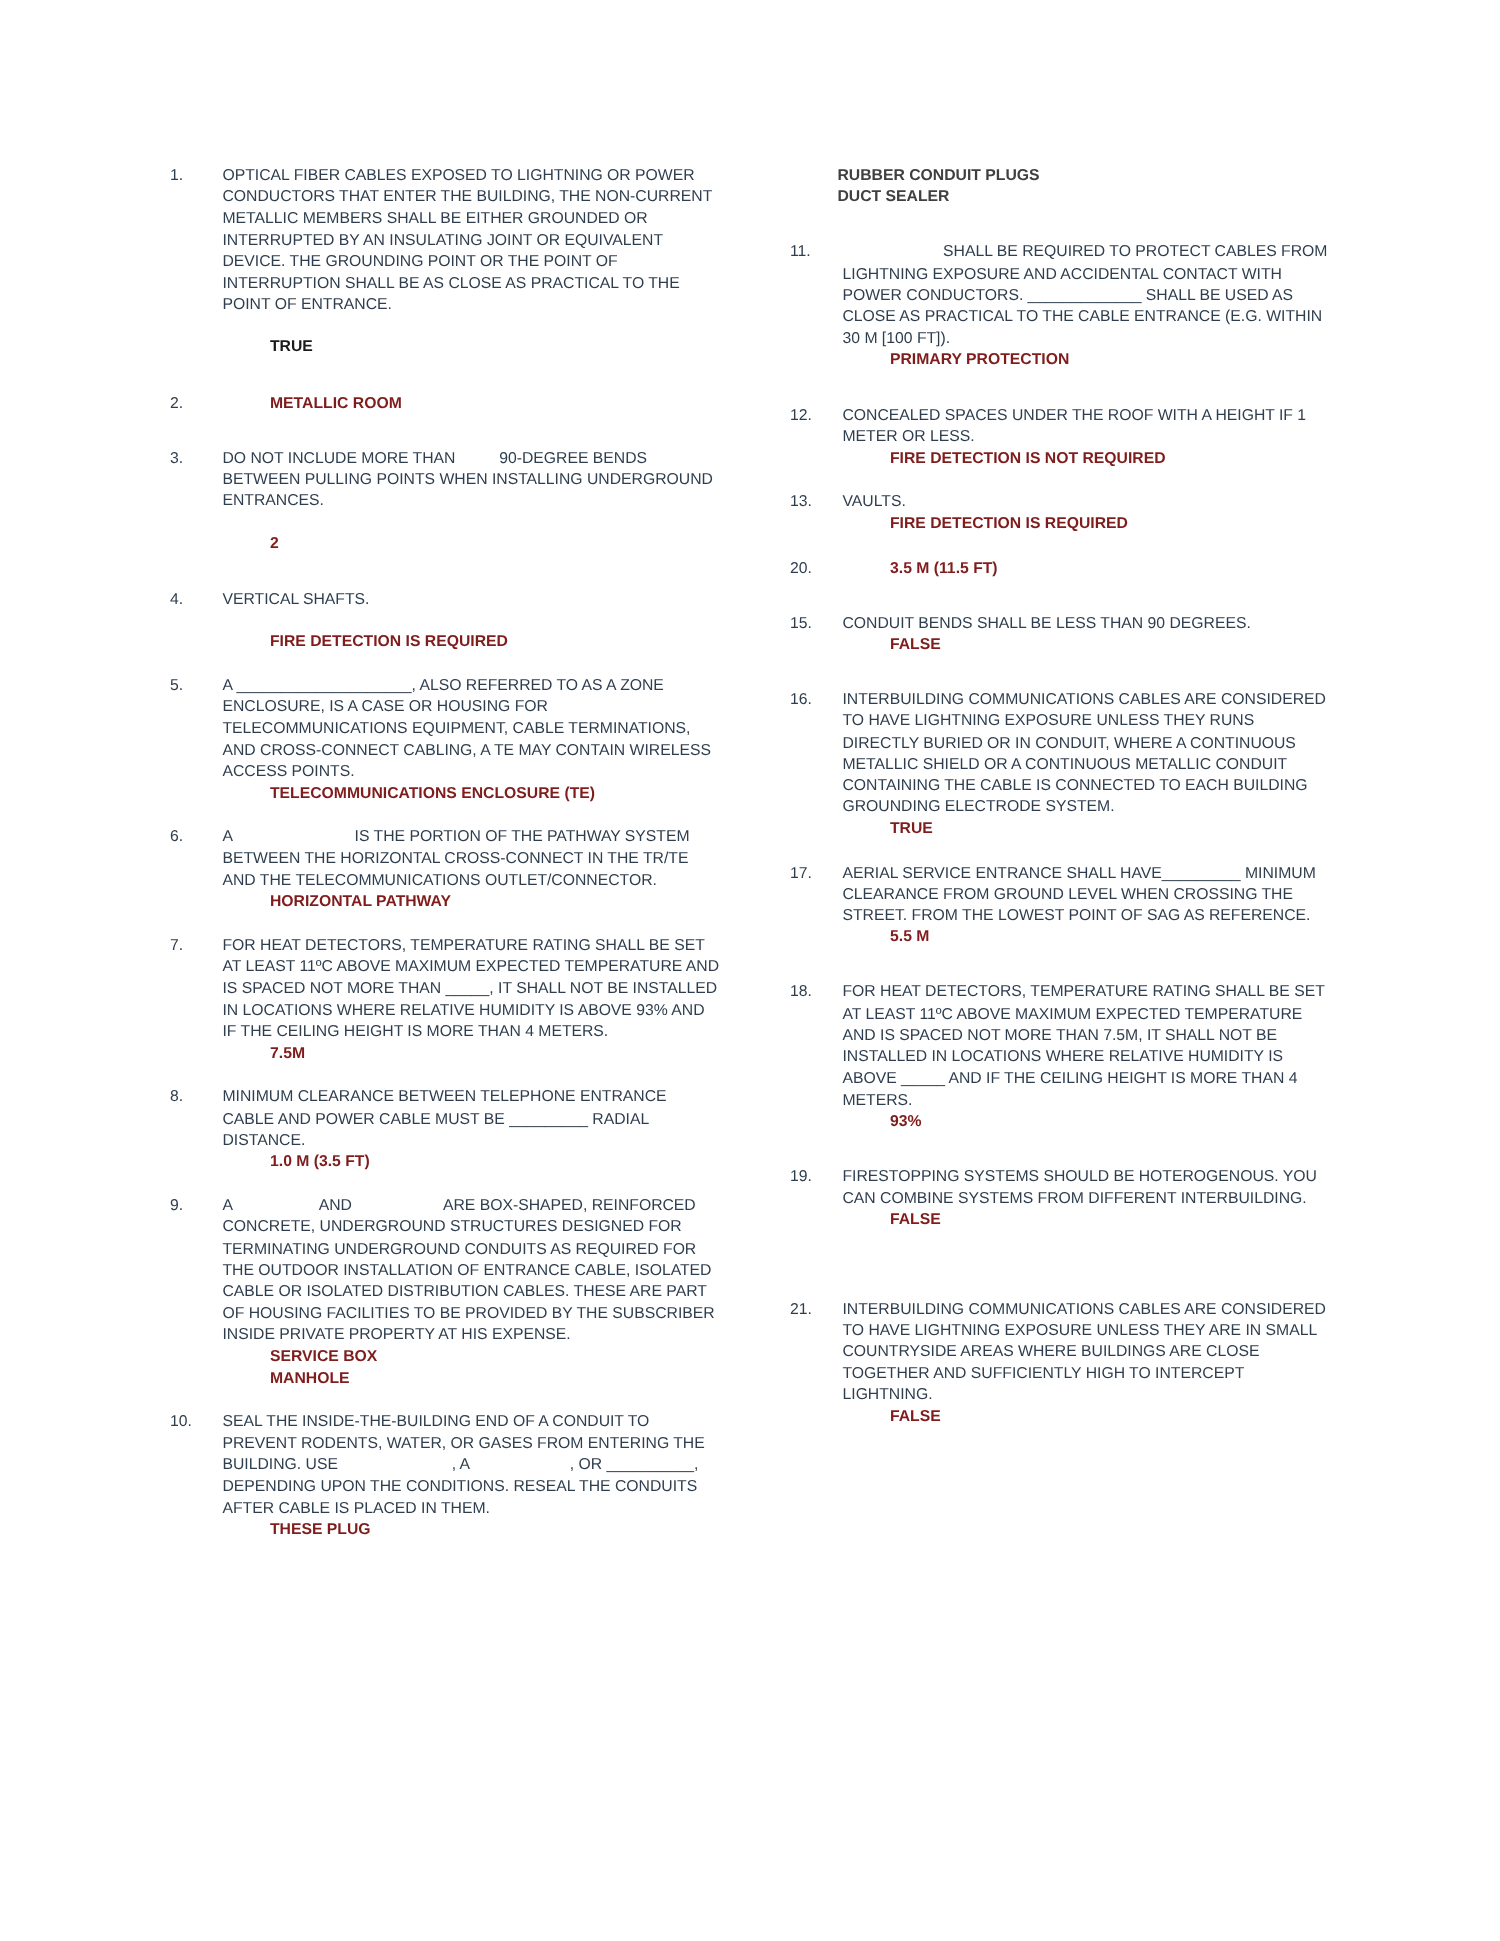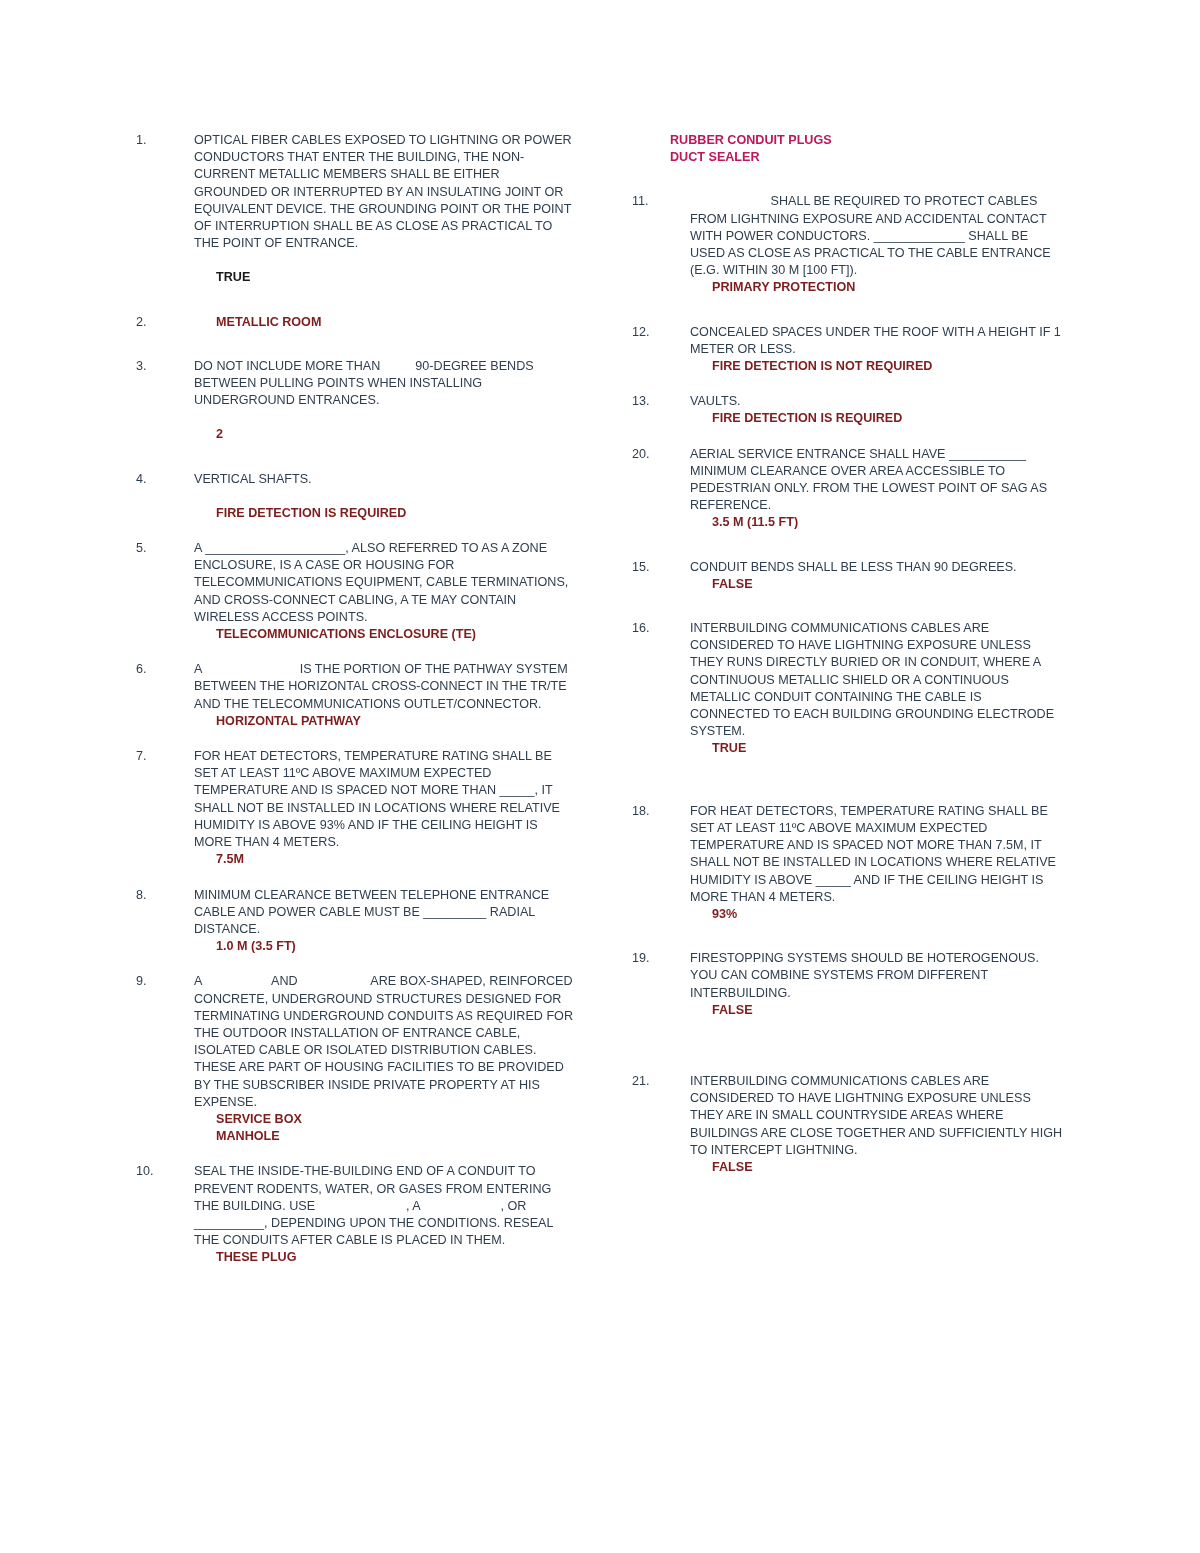--- a/index.html
+++ b/index.html
@@ -36,39 +36,38 @@
     width: 42px;
     flex: 0 0 42px;
     text-align: left;
   }
   .qbody {
     flex: 1 1 auto;
   }
   .qtext {
     white-space: pre-wrap;
     word-break: normal;
-    margin-left: 16px;
   }
   .answer {
     font-weight: bold;
     padding-left: 38px;
     white-space: pre-wrap;
   }
   .answer.dark { color: #1a1a1a; }
   .answer.blue { color: #7f1d1d; }
   .gap-md  { height: 18px; }
   .gap-lg  { height: 27px; }
 
   .lead-answers {
     font-weight: bold;
     padding-left: 38px;
     white-space: pre-wrap;
     font-size: 12.6px;
     line-height: 17.2px;
-    color: #be185d;
+    color: #404040;
   }
 </style>
 </head>
 <body>
 
 <div id="page">
 
   <div class="column" id="col-left">
       <div class="qitem">
         <div class="qnum">1.</div>
@@ -175,41 +174,47 @@
         <div class="qnum">13.</div>
         <div class="qbody">
           <div class="qtext">VAULTS.</div>
           <div class="answer blue">FIRE DETECTION IS REQUIRED</div>
         </div>
       </div>
       <div class="gap-md"></div>
       <div class="qitem">
         <div class="qnum">20.</div>
         <div class="qbody">
-          <div class="qtext">AERIAL SERVICE ENTRANCE SHALL HAVE ___________ MINIMUM CLEARANCE OVER AREA ACCESSIBLE TO PEDESTRIAN ONLY. FROM THE LOWEST POINT OF SAG AS REFERENCE.</div>
           <div class="answer blue">3.5 M (11.5 FT)</div>
         </div>
       </div>
       <div class="gap-lg"></div>
       <div class="qitem">
         <div class="qnum">15.</div>
         <div class="qbody">
           <div class="qtext">CONDUIT BENDS SHALL BE LESS THAN 90 DEGREES.</div>
           <div class="answer blue">FALSE</div>
         </div>
       </div>
       <div class="gap-lg"></div>
       <div class="qitem">
         <div class="qnum">16.</div>
         <div class="qbody">
           <div class="qtext">INTERBUILDING COMMUNICATIONS CABLES ARE CONSIDERED TO HAVE LIGHTNING EXPOSURE UNLESS THEY RUNS DIRECTLY BURIED OR IN CONDUIT, WHERE A CONTINUOUS METALLIC SHIELD OR A CONTINUOUS METALLIC CONDUIT CONTAINING THE CABLE IS CONNECTED TO EACH BUILDING GROUNDING ELECTRODE SYSTEM.</div>
           <div class="answer blue">TRUE</div>
         </div>
       </div>
       <div class="gap-md"></div>
+      <div class="qitem">
+        <div class="qnum">17.</div>
+        <div class="qbody">
+          <div class="qtext">AERIAL SERVICE ENTRANCE SHALL HAVE_________ MINIMUM CLEARANCE FROM GROUND LEVEL WHEN CROSSING THE STREET. FROM THE LOWEST POINT OF SAG AS REFERENCE.</div>
+          <div class="answer blue">5.5 M</div>
+        </div>
+      </div>
       <div class="gap-lg"></div>
       <div class="qitem">
         <div class="qnum">18.</div>
         <div class="qbody">
           <div class="qtext">FOR HEAT DETECTORS, TEMPERATURE RATING SHALL BE SET AT LEAST 11ºC ABOVE MAXIMUM EXPECTED TEMPERATURE AND IS SPACED NOT MORE THAN 7.5M, IT SHALL NOT BE INSTALLED IN LOCATIONS WHERE RELATIVE HUMIDITY IS ABOVE _____ AND IF THE CEILING HEIGHT IS MORE THAN 4 METERS.</div>
           <div class="answer blue">93%</div>
         </div>
       </div>
       <div class="gap-lg"></div>
       <div class="qitem">

